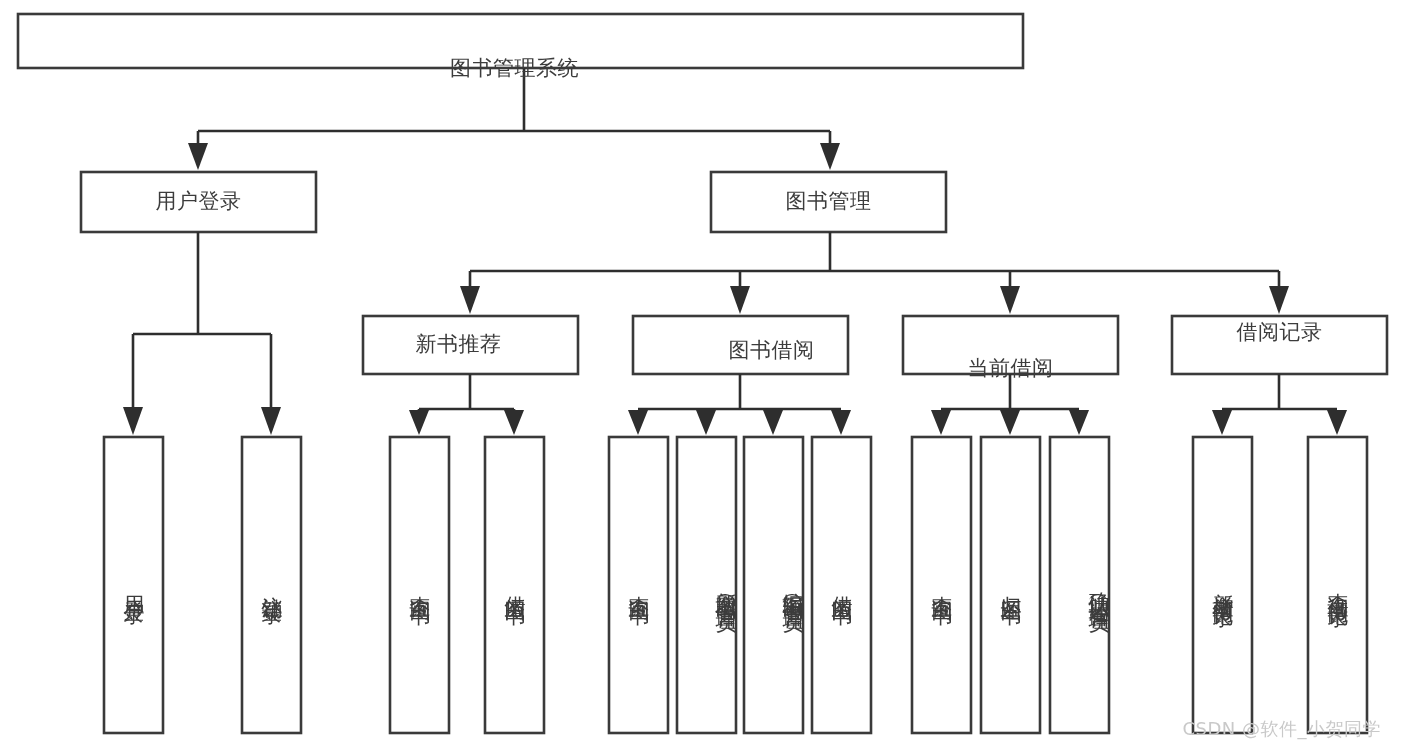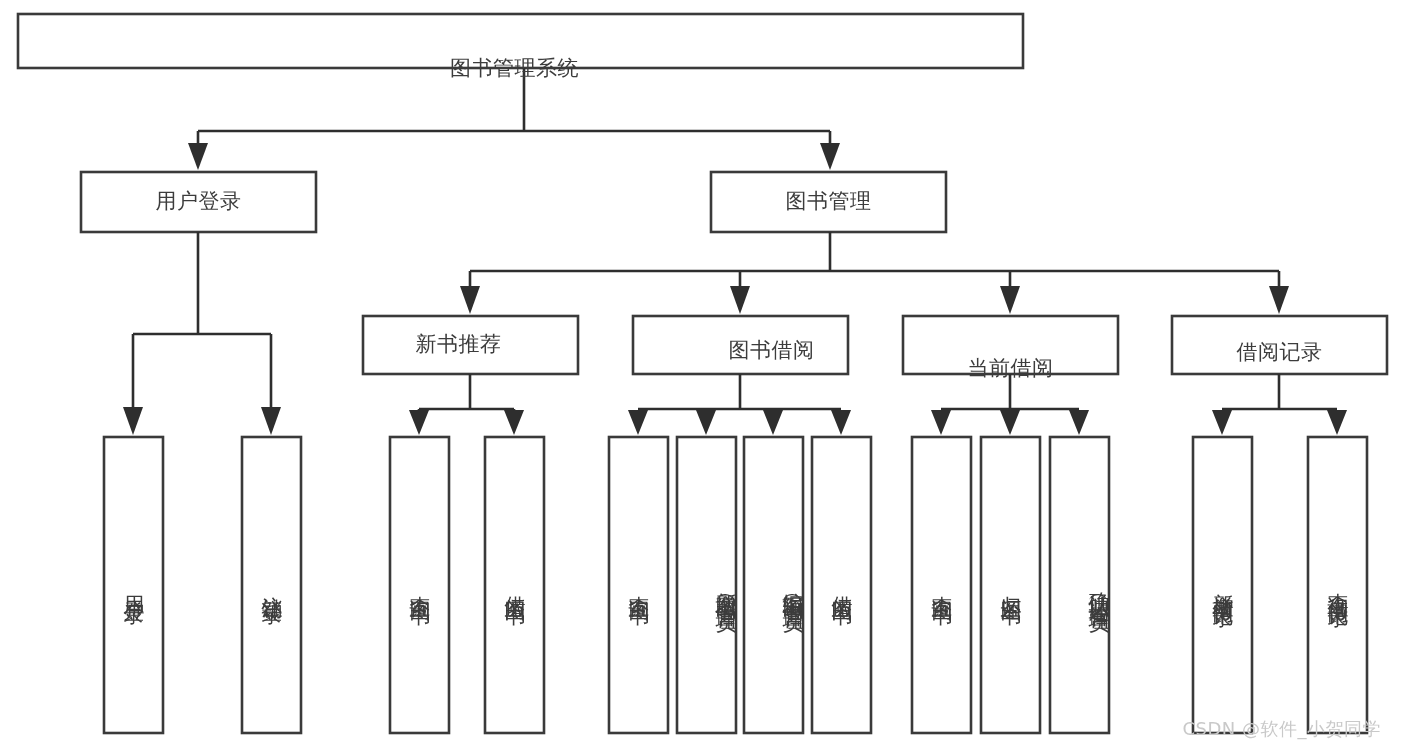--- a/index.html
+++ b/index.html
@@ -186,21 +186,21 @@
 
   <div class="node-label label-h" style="left:363px; top:316px; width:191px; height:58px;">
     <span>新书推荐</span>
   </div>
   <div class="node-label label-h" style="left:664px; top:316px; width:215px; height:70px;">
     <span>图书借阅</span>
   </div>
   <div class="node-label label-h" style="left:903px; top:316px; width:215px; height:58px;margin-top:24px;">
     <span>当前借阅</span>
   </div>
-  <div class="node-label label-h" style="left:1172px; top:324px; width:215px; height:58px;">
+  <div class="node-label label-h" style="left:1172px; top:304px; width:215px; height:58px;">
     <span>借阅记录</span>
   </div>
 
   <div class="node-label label-v centered" style="left:104px; top:437px; width:59px; height:296px;">
     <span>用户登录</span>
   </div>
   <div class="node-label label-v centered" style="left:242px; top:437px; width:59px; height:296px;">
     <span>注销登录</span>
   </div>
 

